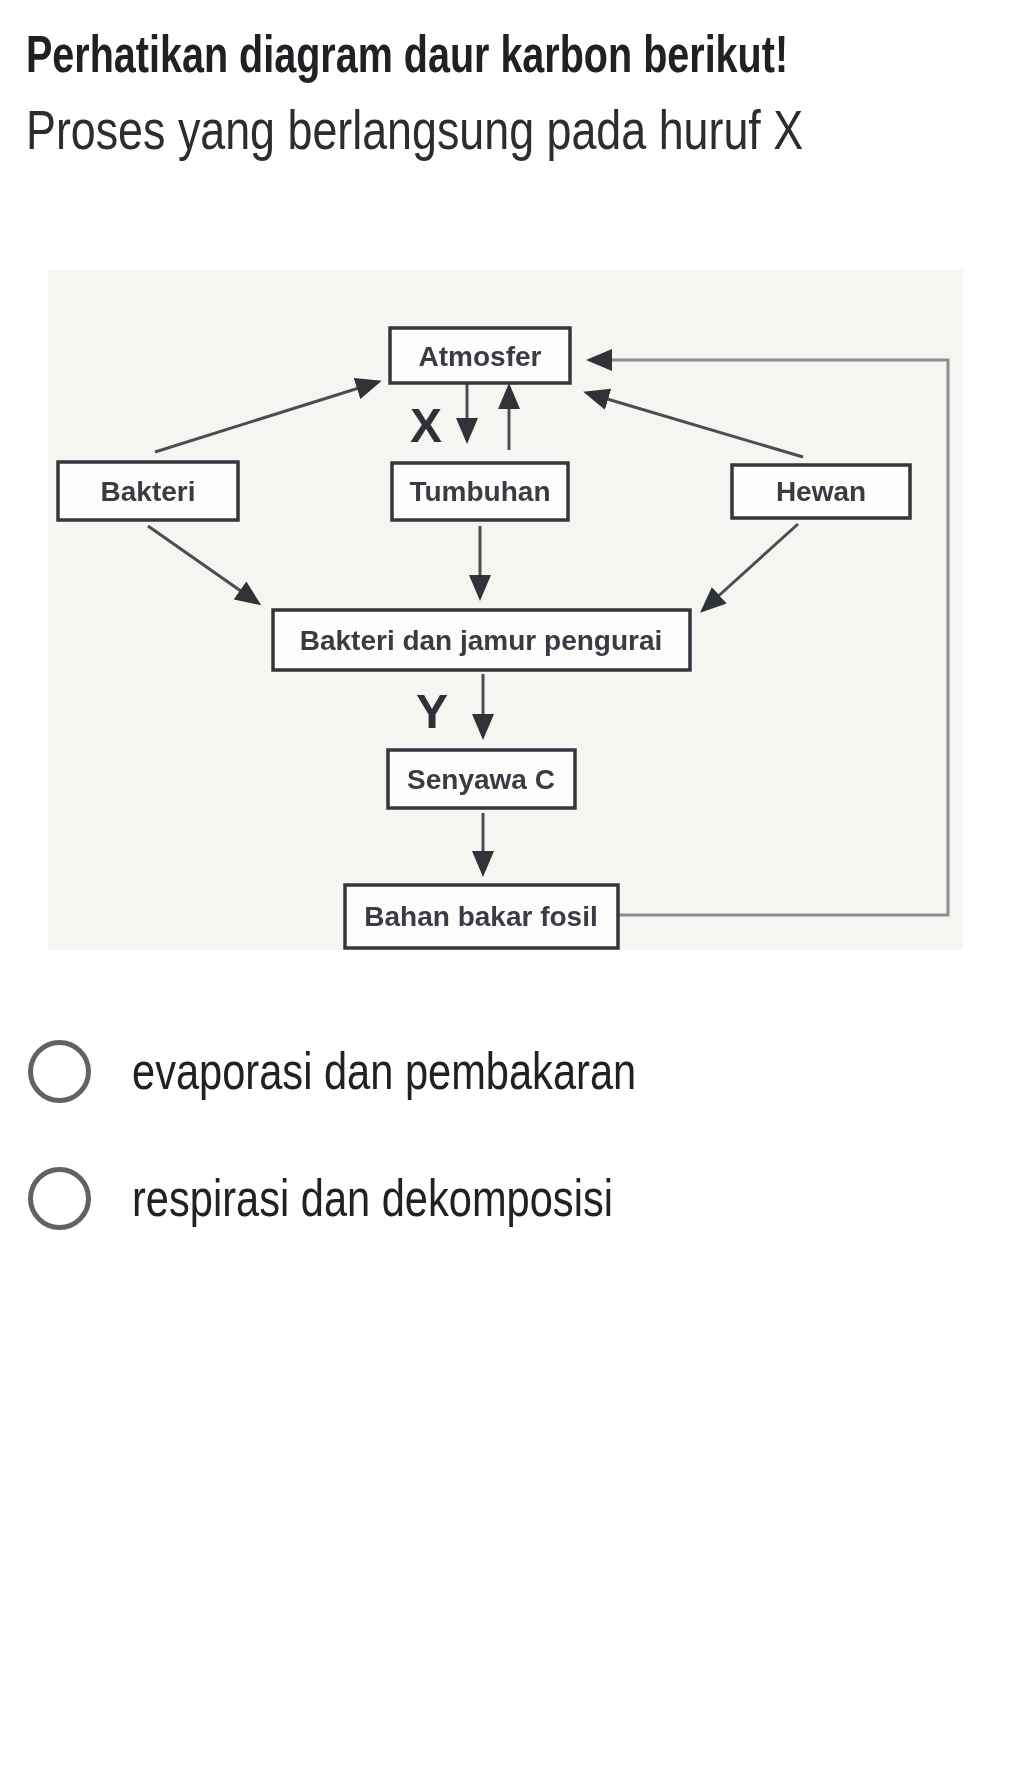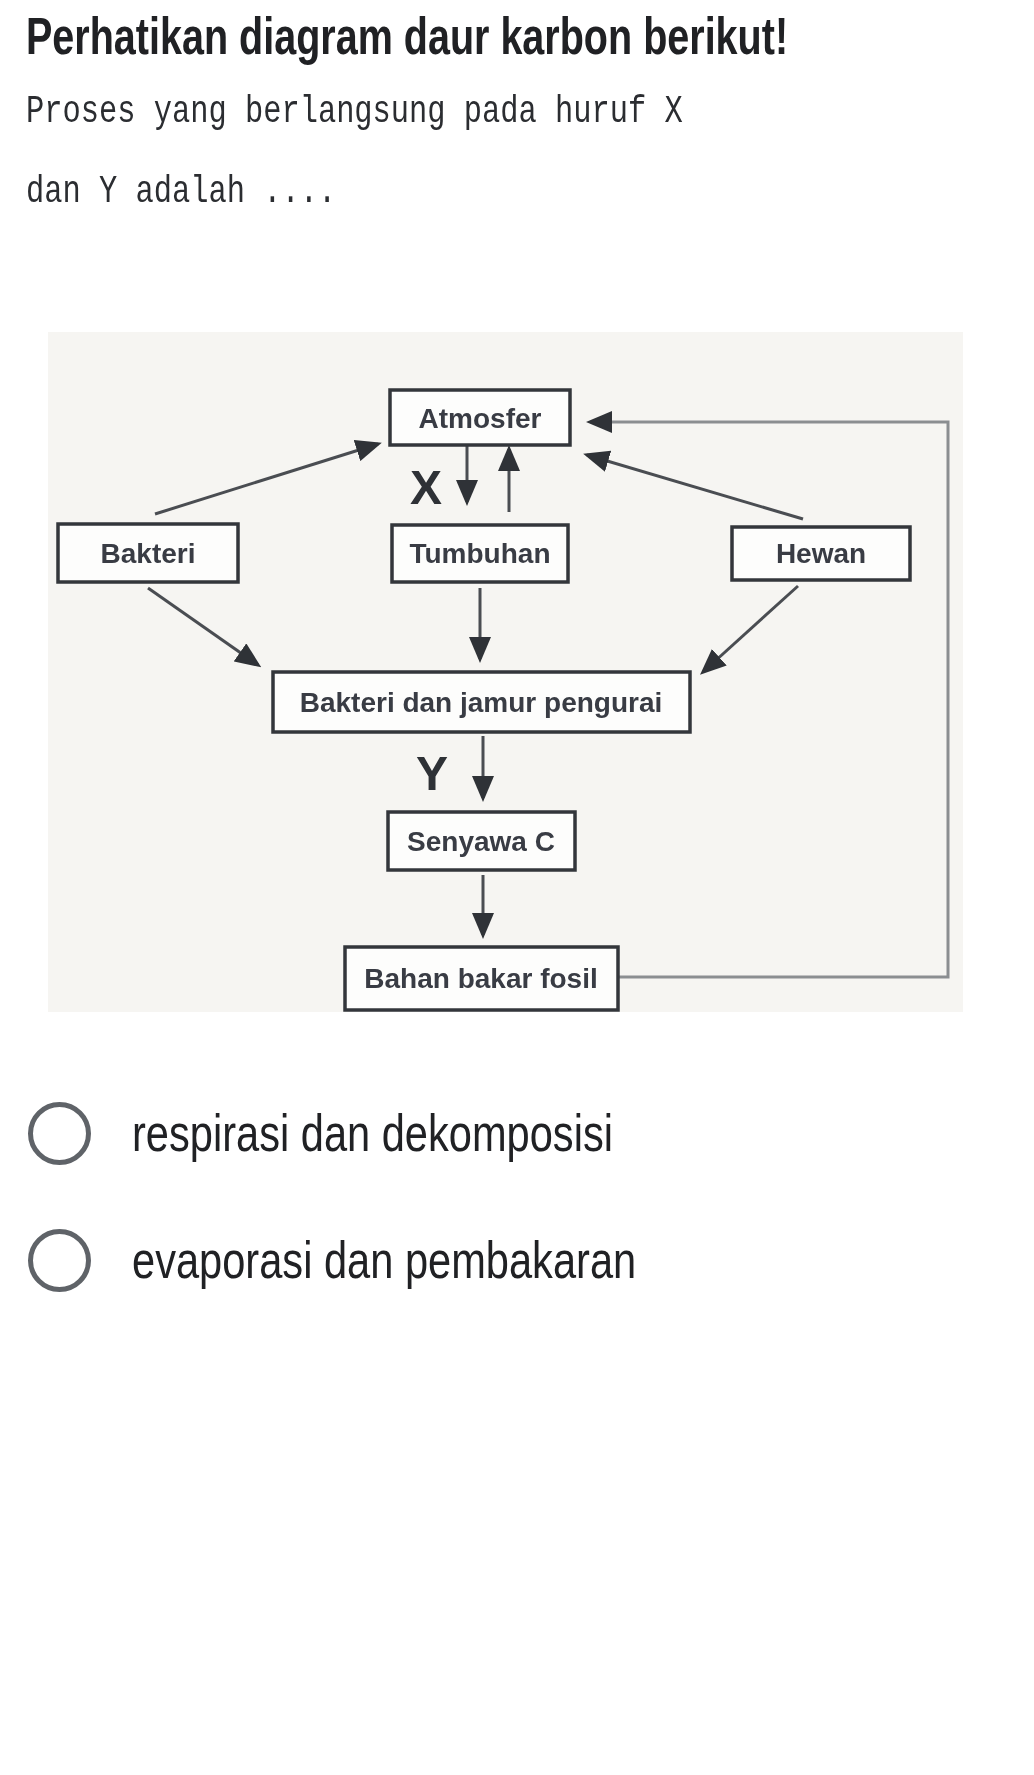--- a/index.html
+++ b/index.html
@@ -4,27 +4,27 @@
 <style>
   html,body{margin:0;padding:0;background:#ffffff;}
   body{
     width:1034px;height:1775px;
     font-family:"Liberation Sans",sans-serif;
     color:var(--text,#202124);
     overflow:hidden;
     position:relative;
   }
   
-  .q-header{padding:6px 24px 0 26px;}
+  .q-header{padding:24px 24px 0 26px;}
   .q-title{
     font-size:52px;font-weight:bold;line-height:60px;
     white-space:nowrap;
   }
   .q-title > span{display:inline-block;transform:scaleX(0.76);transform-origin:0 50%;}
-  .q-prompt{margin-top:6px;font-size:38px;font-weight:400;line-height:80px;color:#2b2d31;font-family:Liberation Mono, monospace;}
+  .q-prompt{margin-top:6px;font-size:56px;font-weight:400;line-height:80px;color:#2b2d31;}
   .q-prompt .line{white-space:nowrap;}
   .q-prompt .line > span{display:inline-block;transform:scaleX(0.80);transform-origin:0 50%;}
 
   
   .diagram-wrap{
     margin:100px 0 0 48px;
     width:915px;height:680px;
     background:var(--scan-bg,#f6f5f2);
     position:relative;
   }
@@ -62,21 +62,20 @@
     display:inline-block;transform:scaleX(0.80);transform-origin:0 50%;
   }
 </style>
 </head>
 <body>
 
 <div class="q-header">
   <div class="q-title"><span>Perhatikan diagram daur karbon berikut!</span></div>
   <div class="q-prompt">
     <div class="line"><span>Proses yang berlangsung pada huruf X</span></div>
-    <div class="line"><span>dan Y adalah ....</span></div>
   </div>
 </div>
 
 <div class="diagram-wrap">
   <svg width="915" height="680" viewBox="0 0 915 680">
     <defs>
       <marker id="ah" viewBox="0 0 13 11" refX="11" refY="5.5" markerWidth="26" markerHeight="22" markerUnits="userSpaceOnUse" orient="auto">
         <path d="M0,0 L13,5.5 L0,11 Z" fill="#2f3237"></path>
       </marker>
     </defs>
@@ -123,19 +122,19 @@
     <g>
       <rect class="node-rect" x="297" y="615" width="273" height="63" stroke-width="4"></rect>
       <text class="node-label" x="433" y="656" font-size="27">Bahan bakar fosil</text>
     </g>
   </svg>
 </div>
 
 <div class="options">
   <div class="opt">
     <div class="radio"></div>
-    <span class="opt-label">respirasi dan dekomposisi</span>
+    <span class="opt-label">evaporasi dan pembakaran</span>
   </div>
   <div class="opt">
     <div class="radio"></div>
-    <span class="opt-label">evaporasi dan pembakaran</span>
+    <span class="opt-label">respirasi dan dekomposisi</span>
   </div>
 </div>
 
 </body></html>

